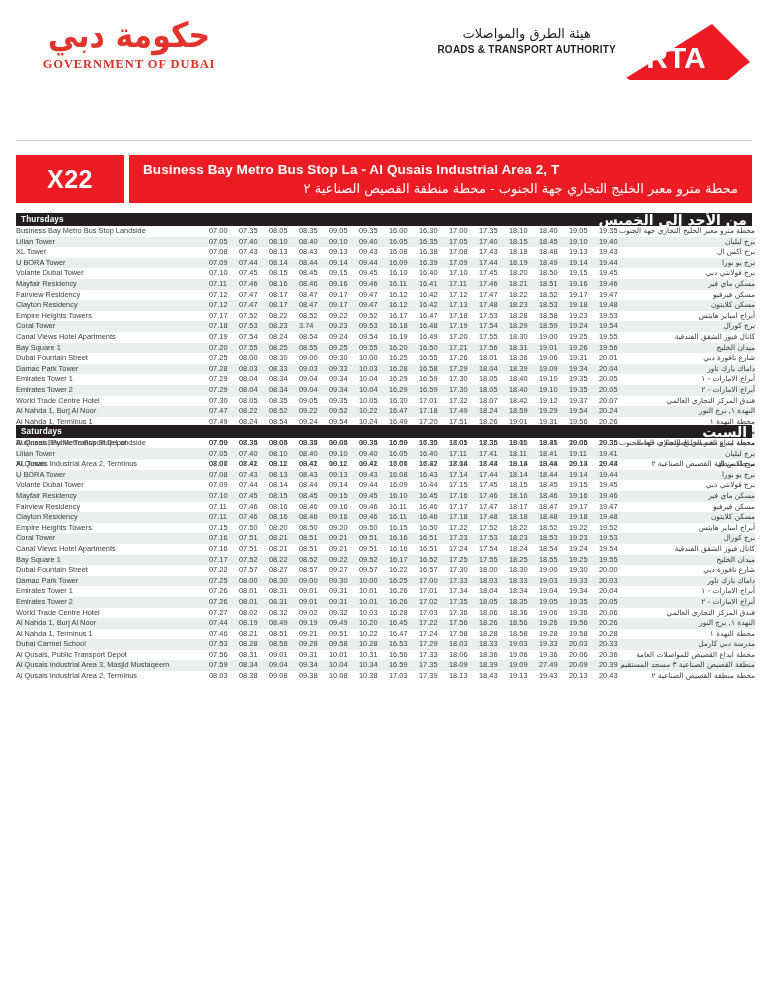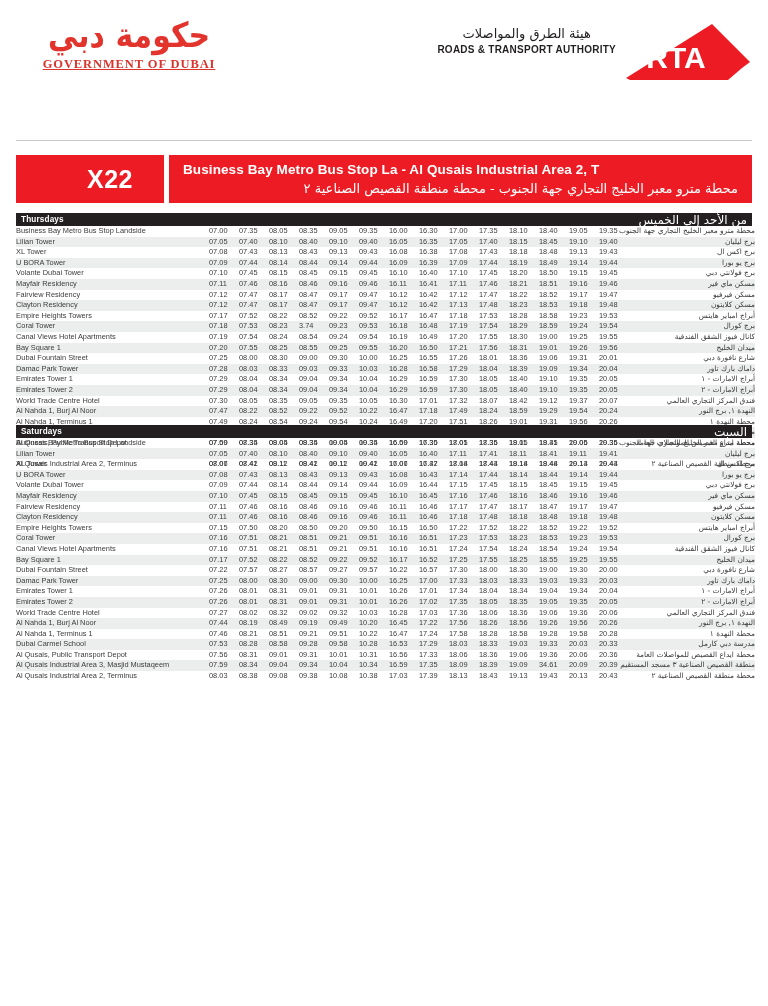--- a/index.html
+++ b/index.html
@@ -14,21 +14,21 @@
   .header{position:relative;height:95px;padding:0 16px;}
   .gov-logo{position:absolute;left:34px;top:18px;width:190px;text-align:center;}
   .gov-arabic{
     font-family:"DejaVu Sans",sans-serif;
     color:#e2342c;font-size:30px;line-height:34px;
     font-weight:700;direction:rtl;letter-spacing:-1px;
     transform:scaleY(1.15);
   }
   .gov-en{
     color:#d8342c;font-family:"Liberation Serif","DejaVu Serif",serif;
-    font-size:12.5px;font-weight:700;letter-spacing:.9px;margin-top:5px;text-decoration:underline;
+    font-size:12.5px;font-weight:700;letter-spacing:.9px;margin-top:5px;
   }
   .rta-block{position:absolute;right:16px;top:18px;display:flex;align-items:flex-start;}
   .rta-words{text-align:center;padding-top:8px;padding-right:8px;}
   .rta-ar{
     font-family:"DejaVu Sans",sans-serif;direction:rtl;
     font-size:13px;color:#231f20;letter-spacing:1.2px;white-space:nowrap;
   }
   .rta-en{
     font-size:10px;font-weight:700;color:#231f20;
     letter-spacing:.25px;margin-top:3px;white-space:nowrap;
@@ -36,21 +36,21 @@
   .rta-mark{position:relative;width:128px;height:68px;}
   .rta-mark svg{display:block;}
 
   .hrule{position:absolute;left:16px;right:16px;top:140px;border-top:1px solid #c9c9c9;}
 
   
   .banner{position:absolute;left:16px;right:16px;top:155px;height:48px;display:flex;gap:5px;}
   .route-box{
     width:108px;background:#ed1c24;color:#fff;
     display:flex;align-items:center;justify-content:center;
-    font-size:25px;font-weight:700;letter-spacing:.5px;padding-left:40px;
+    font-size:25px;font-weight:700;letter-spacing:.5px;
   }
   .route-title{
     flex:1;background:#ed1c24;color:#fff;
     padding:4px 14px 3px 14px;box-sizing:border-box;
     display:flex;flex-direction:column;justify-content:center;
   }
   .route-en{font-size:13.5px;font-weight:700;line-height:17px;letter-spacing:.1px;}
   .route-ar{
     font-family:"DejaVu Sans",sans-serif;direction:rtl;text-align:right;
     font-size:13px;font-weight:400;line-height:19px;margin-top:1px;
@@ -62,21 +62,21 @@
   .tt.t2{top:425px;}
 
   .daybar{
     background:#231f20;color:#fff;height:13px;
     display:flex;align-items:center;justify-content:space-between;
     padding:0 5px;box-sizing:border-box;text-align:center;
   }
   .daybar .en{font-size:8.2px;font-weight:700;letter-spacing:.15px;}
   .daybar .ar{
     font-family:"DejaVu Sans",sans-serif;direction:rtl;
-    font-size:12px;font-weight:400;
+    font-size:14px;font-weight:700;
   }
 
   table.grid{width:100%;border-collapse:collapse;table-layout:fixed;}
   table.grid td{
     font-size:7.4px;line-height:8.6px;color:#3b3b3b;
     padding:1px 0 1px 0;vertical-align:top;
     white-space:nowrap;
   }
   table.grid tr.alt td{background:#eceded;}
   td.stop-en{
@@ -987,21 +987,21 @@
             <td class="time">08.34</td>
             <td class="time">09.04</td>
             <td class="time">09.34</td>
             <td class="time">10.04</td>
             <td class="time">10.34</td>
             <td class="time">16.59</td>
             <td class="time">17.35</td>
             <td class="time">18.09</td>
             <td class="time">18.39</td>
             <td class="time">19.09</td>
-            <td class="time">34.61</td>
+            <td class="time">27.49</td>
             <td class="time">20.09</td>
             <td class="time">20.39</td>
             <td class="spacer"></td>
             <td class="stop-ar">منطقة القصيص الصناعية ٣ مسجد المستقيم</td>
           </tr>
           <tr>
             <td class="stop-en">Al Qusais Industrial Area 2, Terminus</td>
             <td class="time">08.03</td>
             <td class="time">08.38</td>
             <td class="time">09.08</td>

